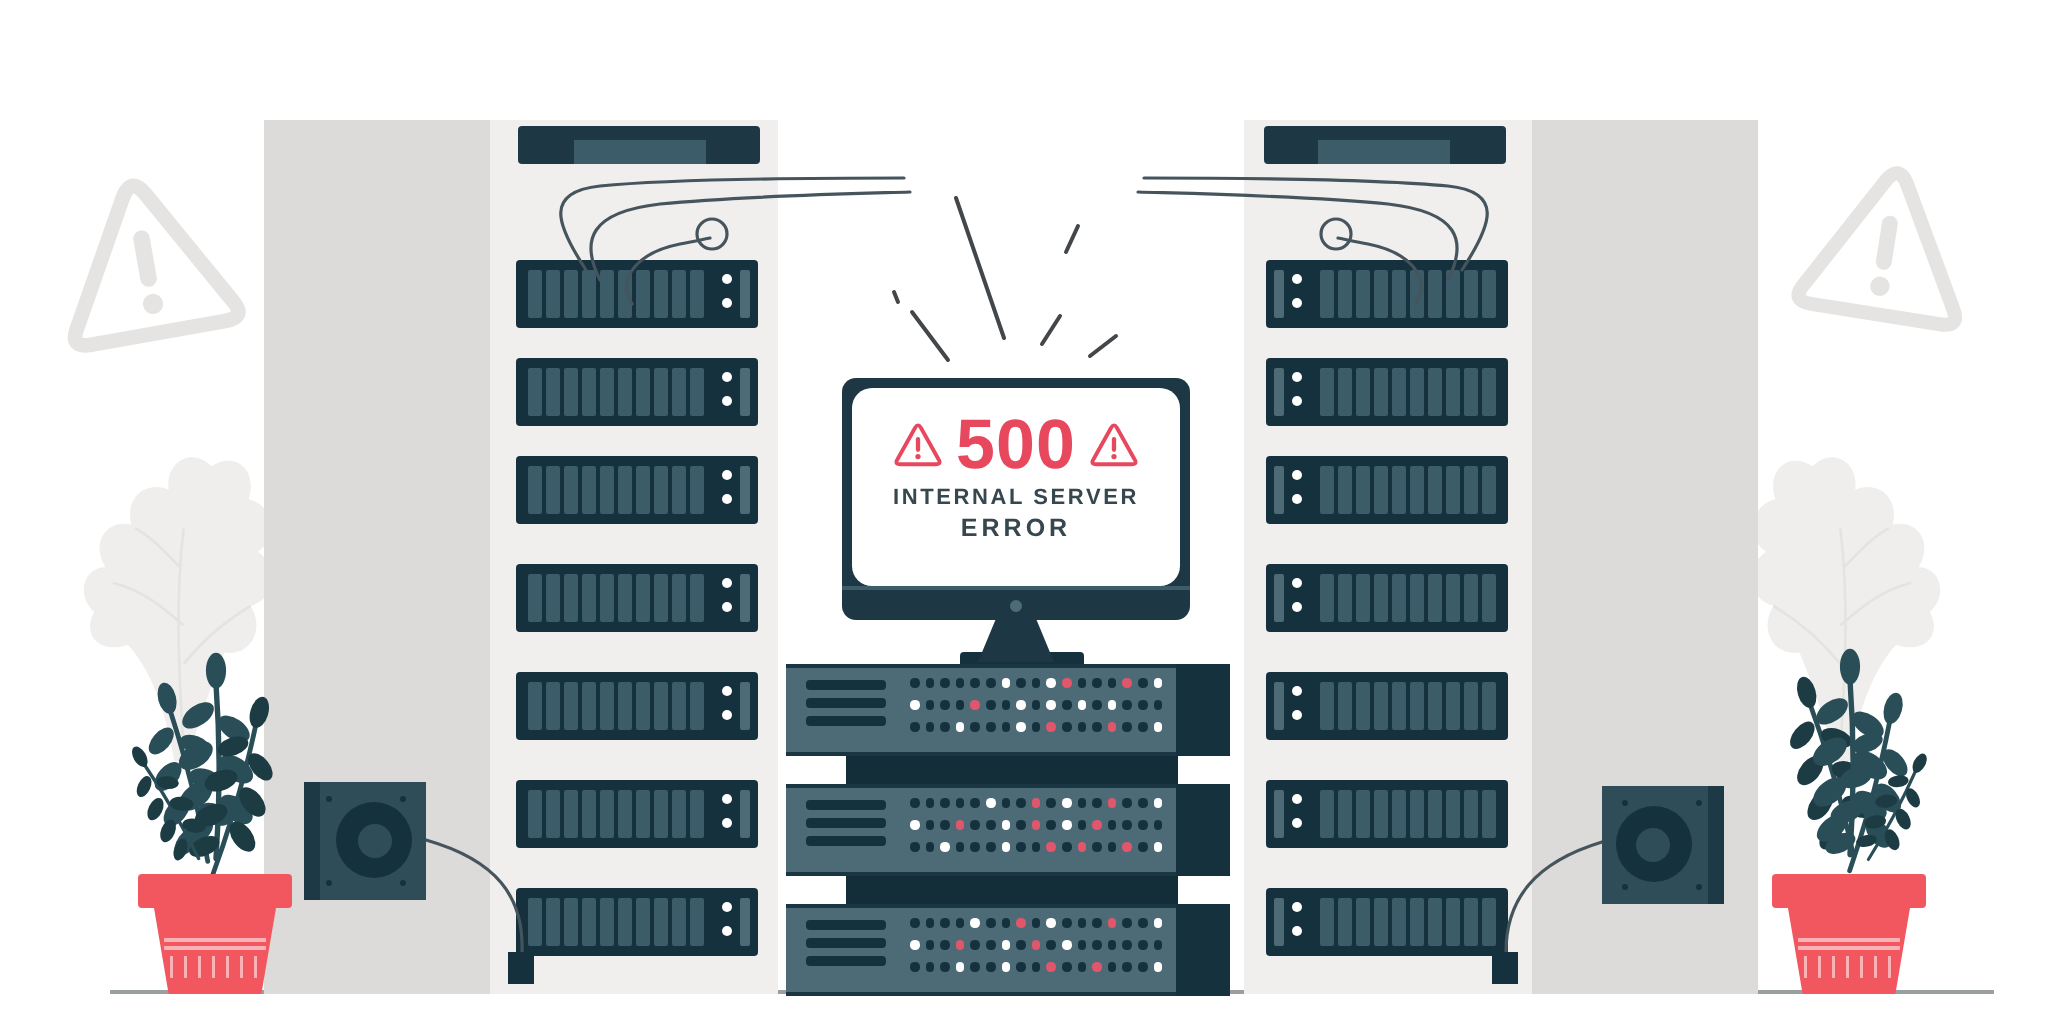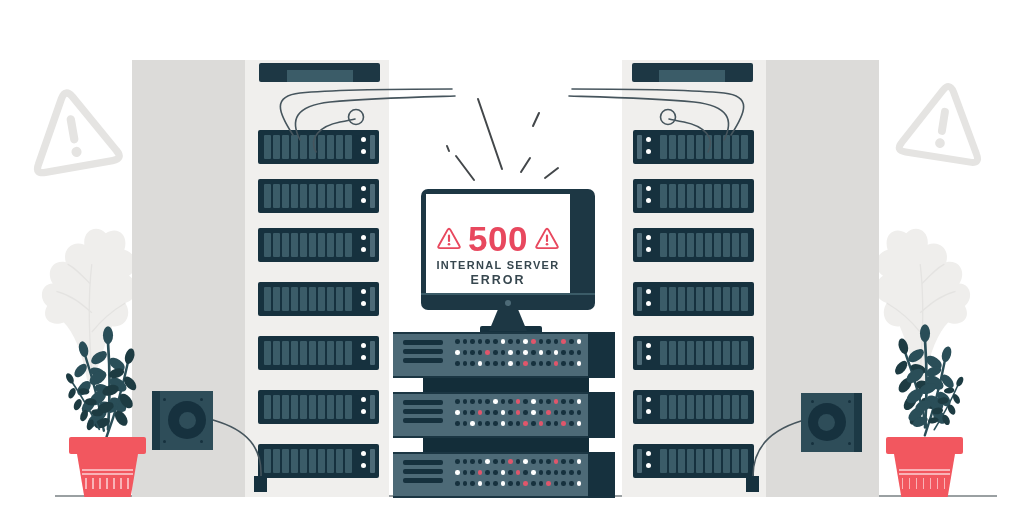--- a/index.html
+++ b/index.html
@@ -33,22 +33,22 @@
   .mid-unit{position:absolute;left:0;width:222px;height:46px;background:var(--slate);
             box-shadow:inset 0 2px 0 rgba(19,45,57,.85), inset 0 -2px 0 rgba(19,45,57,.85);}
   .mid-cap{position:absolute;right:0;top:0;width:27px;height:46px;background:var(--dark-navy);}
   .vents{position:absolute;left:10px;top:8px;}
   .vents i{display:block;width:40px;height:5px;background:var(--dark-navy);border-radius:2px;margin-bottom:4px;}
   .led{position:absolute;width:4.6px;height:4.6px;border-radius:50%;}
   .mid-sep{position:absolute;left:30px;width:166px;height:14px;background:var(--separator);}
 
   
   .monitor{left:421px;top:189px;width:174px;height:121px;background:var(--navy-frame);border-radius:7px;z-index:5;}
-  .screen{position:absolute;left:5px;top:5px;width:144px;height:99px;background:#fff;border-radius:0;
-          display:flex;flex-direction:column;align-items:center;padding-top:27px;box-sizing:border-box;}
+  .screen{position:absolute;left:5px;top:5px;width:164px;height:99px;background:#fff;border-radius:10px;
+          display:flex;flex-direction:column;align-items:center;padding-top:11px;box-sizing:border-box;}
   .code-row{display:flex;align-items:center;gap:6px;}
   .err-code{font-size:35px;font-weight:800;color:var(--red-accent);letter-spacing:.5px;line-height:1;}
   .err-line1{margin-top:3px;font-size:11px;font-weight:700;letter-spacing:1.3px;color:var(--text-dark);}
   .err-line2{margin-top:2px;font-size:12.5px;font-weight:800;letter-spacing:2px;color:var(--text-dark);}
   .bezel{position:absolute;left:0;bottom:0;width:174px;height:17px;border-top:2px solid var(--teal-slat);box-sizing:border-box;}
   .bezel-dot{position:absolute;left:84px;top:5px;width:6px;height:6px;border-radius:50%;background:var(--slate);}
   .neck{left:489px;top:309px;width:38px;height:22px;background:var(--navy-frame);
         clip-path:polygon(24% 0,76% 0,100% 100%,0 100%);z-index:5;}
 
   

